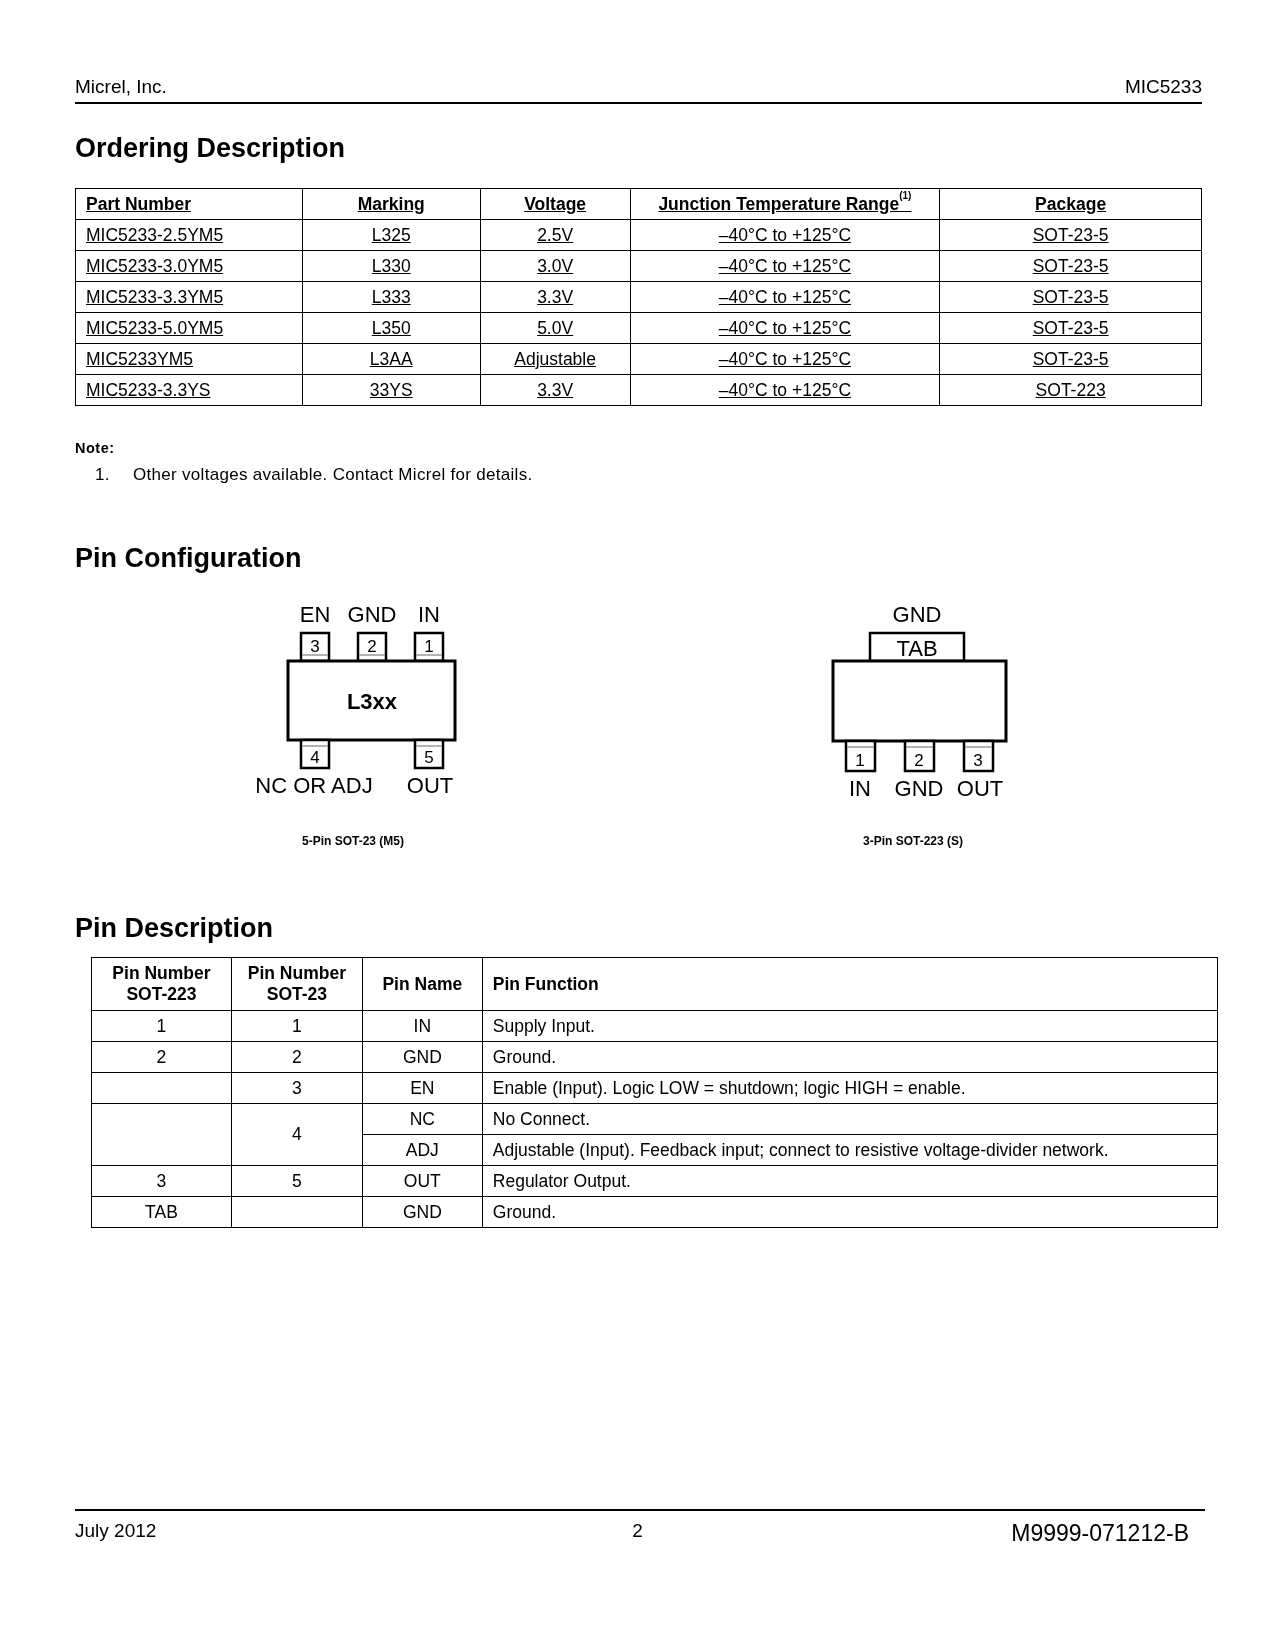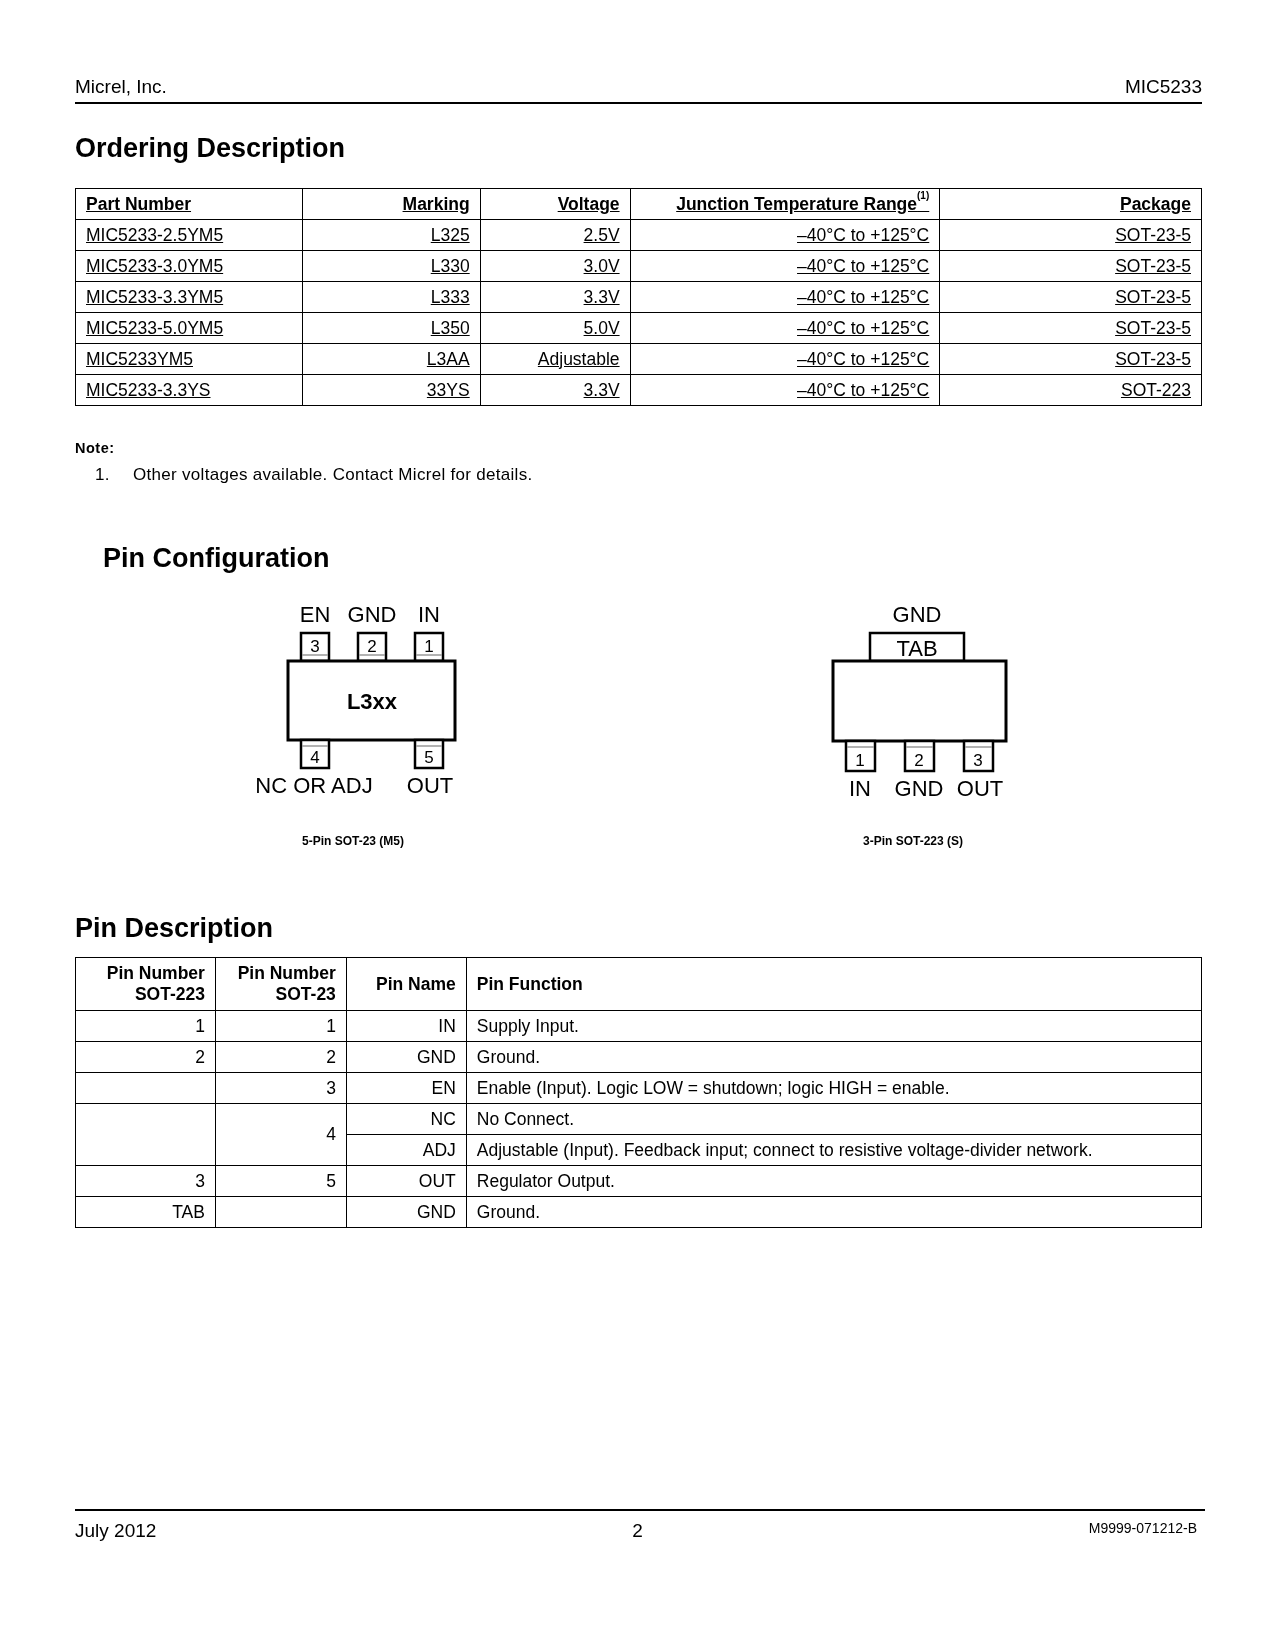--- a/index.html
+++ b/index.html
@@ -11,35 +11,35 @@
   .rule { left:75px; width:1127px; height:2px; background:#000; }
   .section-title { left:75px; font-size:27px; font-weight:bold; }
 
   table { border-collapse:collapse; position:absolute; font-size:17.5px; }
   td, th { border:1px solid #000; padding:0 10px; height:30px; }
   th { font-weight:bold; }
 
   #ordering { left:75px; top:188px; width:1127px;text-decoration:underline; }
   #ordering th { height:30px; }
   #ordering sup { font-size:10px; vertical-align:top; position:relative; top:-4px; }
-  .c { text-align:right;margin-left:18px; }
+  .c { text-align:center;margin-left:18px; }
   .l { text-align:left; }
 
   .note-label { left:75px; top:440px; font-size:14.5px; font-weight:bold; letter-spacing:0.5px;text-align:right; }
   .note-item { left:75px; top:465px; font-size:17px; letter-spacing:0.3px;margin-left:20px; }
   .note-item .num { display:inline-block; width:38px; }
 
   .caption { font-size:12px; font-weight:bold; }
 
-  #pins { left:75px; top:957px; width:1127px; }
+  #pins { left:91px; top:957px; width:1127px; }
   #pins th { height:52px; line-height:21px; }
 
   .footer-left { left:75px; top:1520px; font-size:19px; }
   .footer-center { left:0; width:1275px; text-align:center; top:1520px; font-size:19px; }
-  .footer-right { right:78px; top:1520px; font-size:14px; }
+  .footer-right { right:86px; top:1520px; font-size:23px; }
 
   svg text { font-family:"Liberation Sans", sans-serif; }
 </style>
 </head>
 <body>
 
 <div class="abs hdr-left">Micrel, Inc.</div>
 <div class="abs hdr-right">MIC5233</div>
 <div class="abs rule" style="top:102px;"></div>
 
@@ -104,21 +104,21 @@
       <td class="c">3.3V</td>
       <td class="c">–40°C to +125°C</td>
       <td class="c">SOT-223</td>
     </tr>
   </tbody>
 </table>
 
 <div class="abs note-label">Note:</div>
 <div class="abs note-item"><span class="num">1.</span><span>Other voltages available.  Contact Micrel for details.</span></div>
 
-<div class="abs section-title" style="top:543px;margin-left:28px;">Pin Configuration</div>
+<div class="abs section-title" style="top:543px;">Pin Configuration</div>
 
 <svg class="abs" style="left:250px; top:595px;" width="260" height="205" viewBox="0 0 260 205">
   <g font-size="22" text-anchor="middle">
     <text x="65" y="27">EN</text>
     <text x="122" y="27">GND</text>
     <text x="179" y="27">IN</text>
   </g>
   <g fill="#fff" stroke="#000" stroke-width="2.5">
     <rect x="51" y="38" width="28" height="28"></rect>
     <rect x="108" y="38" width="28" height="28"></rect>

